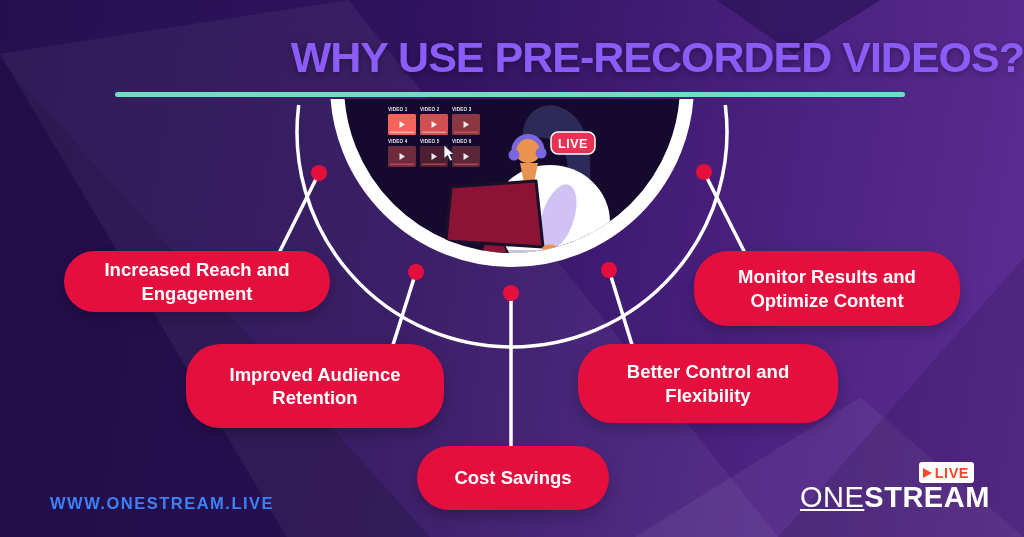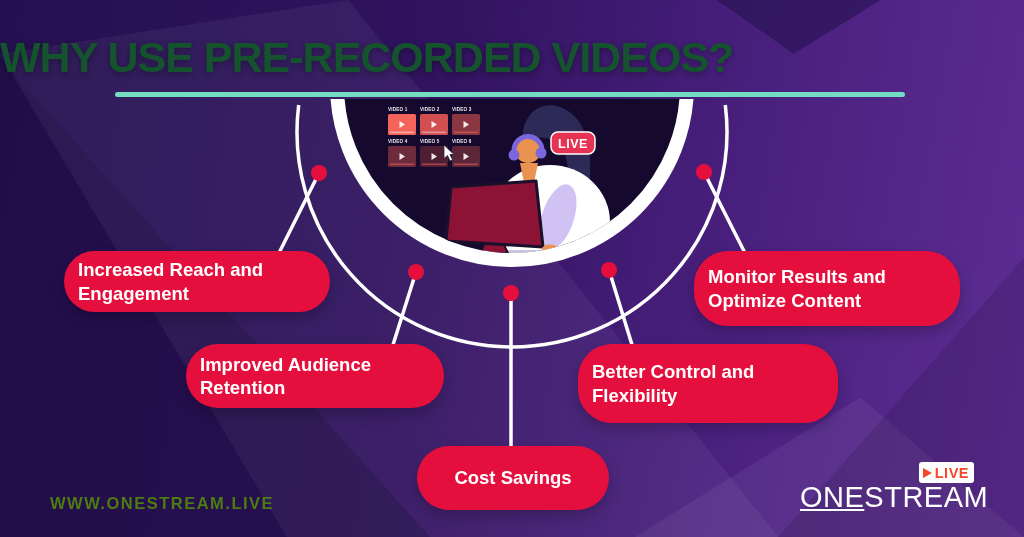--- a/index.html
+++ b/index.html
@@ -35,57 +35,57 @@
   .illustration-circle{
     position:absolute;left:330px;top:-196px;width:364px;height:364px;
     border-radius:50%;border:14px solid #ffffff;background:var(--illustration-bg,#150a2d);
     overflow:hidden;
   }
   .illustration-circle svg{position:absolute;left:0;top:0;width:336px;height:336px;}
   .video-label{font-family:"Liberation Sans",sans-serif;font-weight:bold;font-size:4.6px;fill:#ffffff;opacity:.92;letter-spacing:.2px;}
   .live-text{font-family:"Liberation Sans",sans-serif;font-weight:bold;font-size:12.5px;fill:#ffffff;letter-spacing:.5px;}
 
   .title{
-    position:absolute;left:0;top:33px;width:1024px;text-align:left;z-index:3;
-    color:#14532d;font-size:43px;font-weight:bold;letter-spacing:-1px;
+    position:absolute;left:0;top:33px;width:1024px;text-align:right;z-index:3;
+    color:#8b5cf6;font-size:43px;font-weight:bold;letter-spacing:-1px;
     text-shadow:0 2px 6px rgba(0,0,0,.35);
   }
   .title-underline{
     position:absolute;left:115px;top:92px;width:790px;height:5px;
     background:var(--underline-teal,#74dcc1);border-radius:3px;z-index:3;
   }
 
   .pill{
     position:absolute;z-index:4;background:var(--pill-red,#e50f3e);
     border-radius:34px;display:flex;align-items:center;justify-content:center;
-    color:#ffffff;font-weight:bold;font-size:18.5px;line-height:1.25;text-align:left;
+    color:#ffffff;font-weight:bold;font-size:18.5px;line-height:1.25;text-align:center;
     padding:18px 14px;box-shadow:0 6px 14px rgba(0,0,0,.22);
   }
   .pill.p1{left:64px;top:251px;width:266px;height:61px;}
-  .pill.p2{left:186px;top:344px;width:258px;height:64px;}
+  .pill.p2{left:186px;top:344px;width:258px;height:84px;}
   .pill.p3{left:417px;top:446px;width:192px;height:64px;}
   .pill.p4{left:578px;top:344px;width:260px;height:79px;}
   .pill.p5{left:694px;top:251px;width:266px;height:75px;}
 
   .website{
     position:absolute;left:50px;top:494px;z-index:3;
-    color:#4d7c0f;font-weight:bold;font-size:16.5px;letter-spacing:1.5px;
+    color:#3b82f6;font-weight:bold;font-size:16.5px;letter-spacing:1.5px;
   }
   .logo{position:absolute;left:800px;top:460px;width:176px;height:58px;z-index:3;}
   .logo-live{
     position:absolute;right:2px;top:2px;height:21px;
     background:#ffffff;border-radius:3px;display:flex;align-items:center;gap:3px;
     padding:0 5px 0 4px;
   }
   .logo-live .play{width:0;height:0;border-left:9px solid var(--logo-live-orange,#f4472b);
     border-top:5.5px solid transparent;border-bottom:5.5px solid transparent;}
   .logo-live .live-word{color:var(--logo-live-orange,#f4472b);font-weight:bold;font-size:14.5px;letter-spacing:.5px;}
   .logo-text{position:absolute;left:0;bottom:4px;color:#ffffff;font-size:29px;letter-spacing:.5px;white-space:nowrap;}
   .logo-text .one{font-weight:normal;text-decoration:underline;}
-  .logo-text .stream{font-weight:normal;}
+  .logo-text .stream{font-weight:bold;}
 </style>
 </head>
 <body>
 
 <div class="facet f1"></div>
 <div class="facet f2"></div>
 <div class="facet f3"></div>
 <div class="facet f4"></div>
 <div class="facet f5"></div>
 

